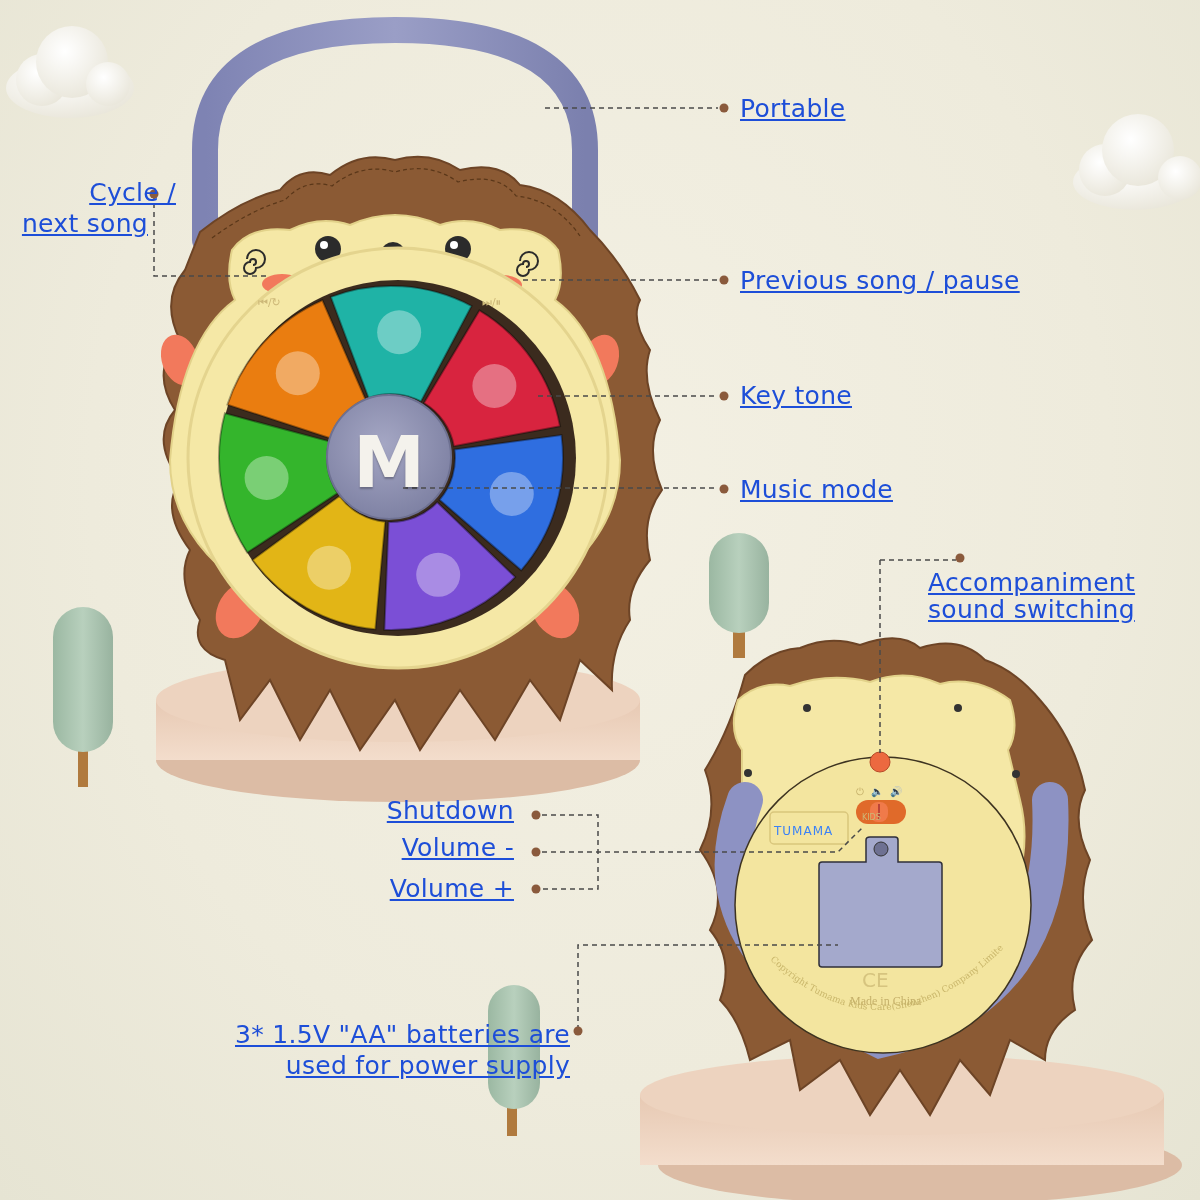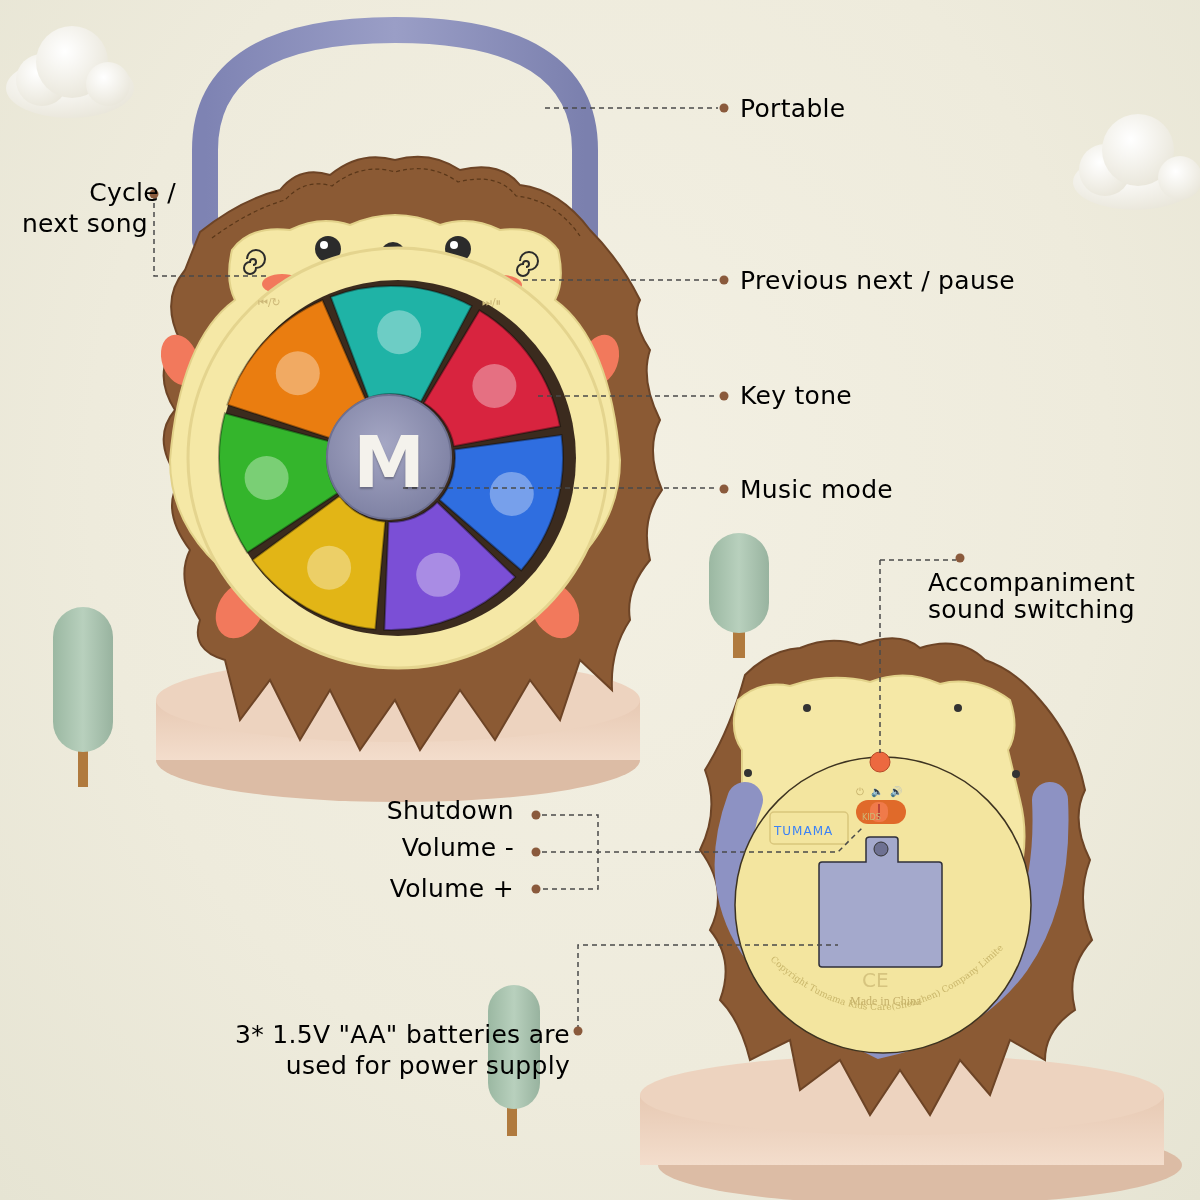--- a/index.html
+++ b/index.html
@@ -6,21 +6,21 @@
   body {
     width: 1200px; height: 1200px; overflow: hidden; position: relative;
     background: radial-gradient(ellipse at 50% 40%, #f3f0e3 0%, #eeebdc 60%, #e6e4d3 100%);
     font-family: "DejaVu Sans", sans-serif;
     color: #1c1c1c;
   }
   .abs { position: absolute; }
   svg.scene { position: absolute; left: 0; top: 0; }
   .label {
     position: absolute; font-size: 25px; line-height: 28px; letter-spacing: 0.3px;
-    color: #000000; white-space: nowrap; font-family: "DejaVu Sans", sans-serif;
+    color: #1d4ed8; white-space: nowrap; font-family: "DejaVu Sans", sans-serif; text-decoration: underline;
   }
   .label.right { text-align: right; }
   .product-text {
     font-size: 9px; fill: #c9b66a; font-family: "DejaVu Serif", serif;
   }
 </style>
 </head>
 <body>
 
 <svg class="scene" width="1200" height="1200" viewBox="0 0 1200 1200">
@@ -212,21 +212,21 @@
       <path id="arcPath" d="M30 80 Q143 185 262 70"></path>
     </defs>
   <text class="product-text"><textPath href="#arcPath" id="copyText">Copyright Tumama Kids Care(Shenzhen) Company Limited</textPath></text>
 </svg>
 
 <div class="label" style="left:740px; top:95px;">Portable</div>
 
 <div class="label right" style="left:0; top:179px; width:148px;padding-left:28px;">Cycle /</div>
 <div class="label right" style="left:0; top:210px; width:148px;">next song</div>
 
-<div class="label" style="left:740px; top:267px;">Previous next / pause</div>
+<div class="label" style="left:740px; top:267px;">Previous song / pause</div>
 <div class="label" style="left:740px; top:382px;">Key tone</div>
 <div class="label" style="left:740px; top:476px;">Music mode</div>
 
 <div class="label" style="left:928px; top:569px;">Accompaniment</div>
 <div class="label" style="left:928px; top:596px;">sound switching</div>
 
 <div class="label right" style="left:300px; top:797px; width:214px;">Shutdown</div>
 <div class="label right" style="left:300px; top:834px; width:214px;">Volume -</div>
 <div class="label right" style="left:300px; top:875px; width:214px;">Volume +</div>
 

